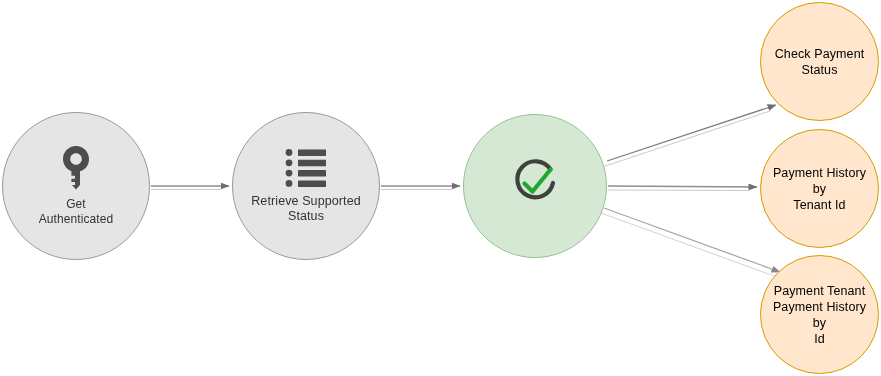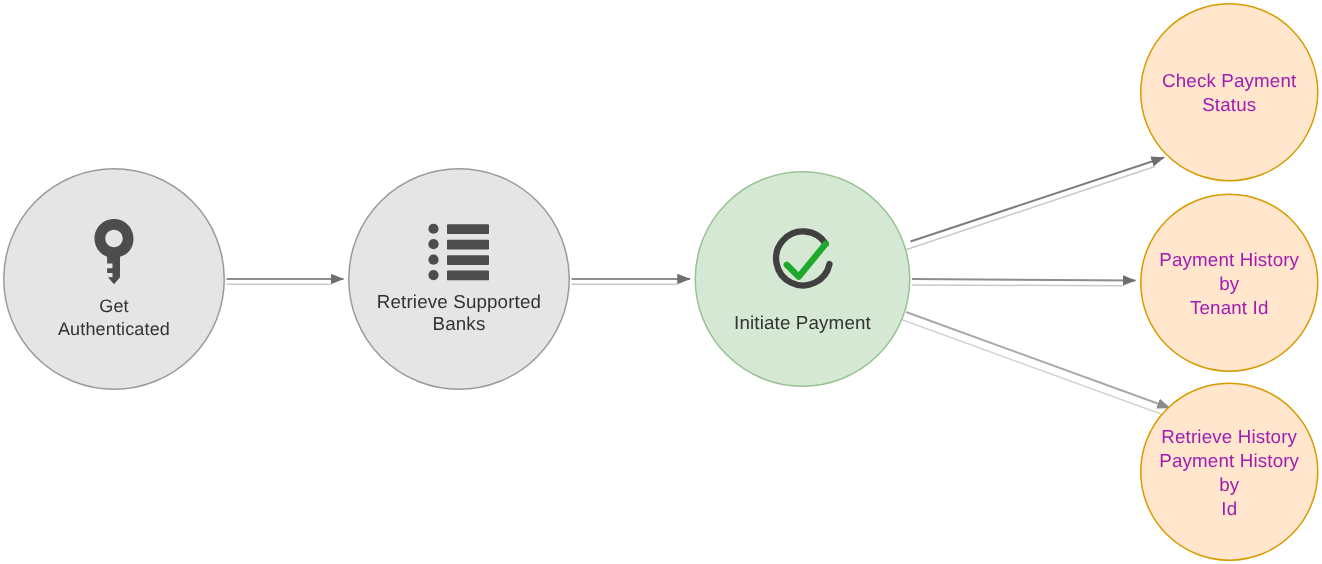--- a/index.html
+++ b/index.html
@@ -58,21 +58,21 @@
     color: #333333;
     font-size: 12px;
     line-height: 15px;
     letter-spacing: 0.1px;
     white-space: pre-line;
     padding: 0 4px;
   }
   .node-orange .node-label {
     font-size: 12.5px;
     line-height: 16px;
-    color: #a21caf;
+    color: #000000;
   }
   
   #node-get-authenticated { left: 2px;   top: 112px; width: 148px; height: 148px; }
   #node-retrieve-banks    { left: 232px; top: 112px; width: 148px; height: 148px; }
   #node-initiate-payment  { left: 463px; top: 114px; width: 144px; height: 144px; }
   #node-check-status      { left: 760px; top: 2px;   width: 119px; height: 119px; }
   #node-history-tenant    { left: 760px; top: 129px; width: 119px; height: 119px; }
   #node-history-id        { left: 760px; top: 255px; width: 119px; height: 119px; }
 
   #node-initiate-payment .node-label { font-size: 12.5px; }
@@ -137,42 +137,41 @@
           <rect x="13" y="1.5" width="28" height="6.5" rx="0.6"></rect>
           <circle cx="4" cy="14.8" r="3.4"></circle>
           <rect x="13" y="11.8" width="28" height="6.5" rx="0.6"></rect>
           <circle cx="4" cy="25.1" r="3.4"></circle>
           <rect x="13" y="22.1" width="28" height="6.5" rx="0.6"></rect>
           <circle cx="4" cy="35.4" r="3.4"></circle>
           <rect x="13" y="32.4" width="28" height="6.5" rx="0.6"></rect>
         </g>
       </svg>
     </span>
-    <span class="node-label">Retrieve Supported Banks</span>
+    <span class="node-label">Retrieve Supported Status</span>
   </div>
 
   <div class="node node-green" id="node-initiate-payment">
     <span class="node-icon">
       <svg width="52" height="52" viewBox="0 0 52 52" xmlns="http://www.w3.org/2000/svg">
         <path d="M41.5 12.5 A18 18 0 1 0 44 26" fill="none" stroke="#404040" stroke-width="4.2" stroke-linecap="round"></path>
         <path d="M15.5 26.5 L23.5 34.5 L41.5 12.5" fill="none" stroke="#1fa82c" stroke-width="4.2" stroke-linecap="round" stroke-linejoin="round"></path>
       </svg>
     </span>
-    <span class="node-label">Initiate Payment</span>
   </div>
 
   <div class="node node-orange" id="node-check-status">
     <span class="node-label">Check Payment
 Status</span>
   </div>
 
   <div class="node node-orange" id="node-history-tenant">
     <span class="node-label">Payment History by
 Tenant Id</span>
   </div>
 
   <div class="node node-orange" id="node-history-id">
-    <span class="node-label">Retrieve History
+    <span class="node-label">Payment Tenant
 Payment History by
 Id</span>
   </div>
 
 </div>
 
 </body></html>

